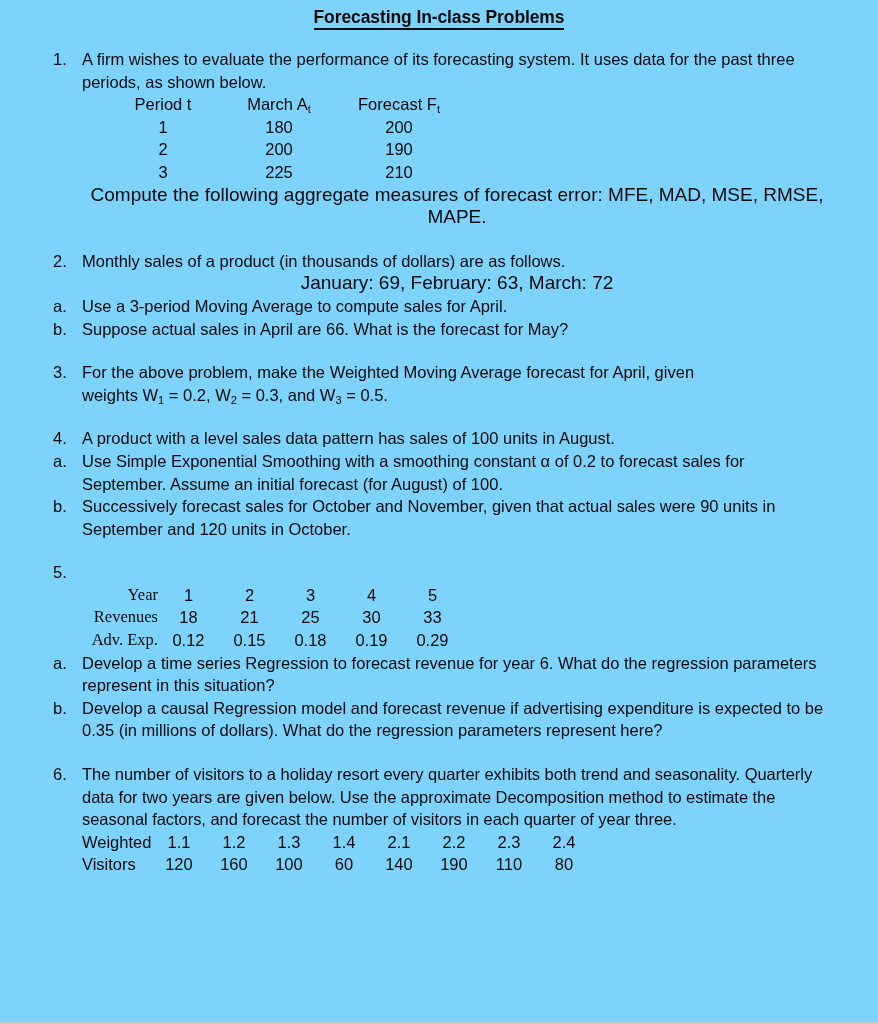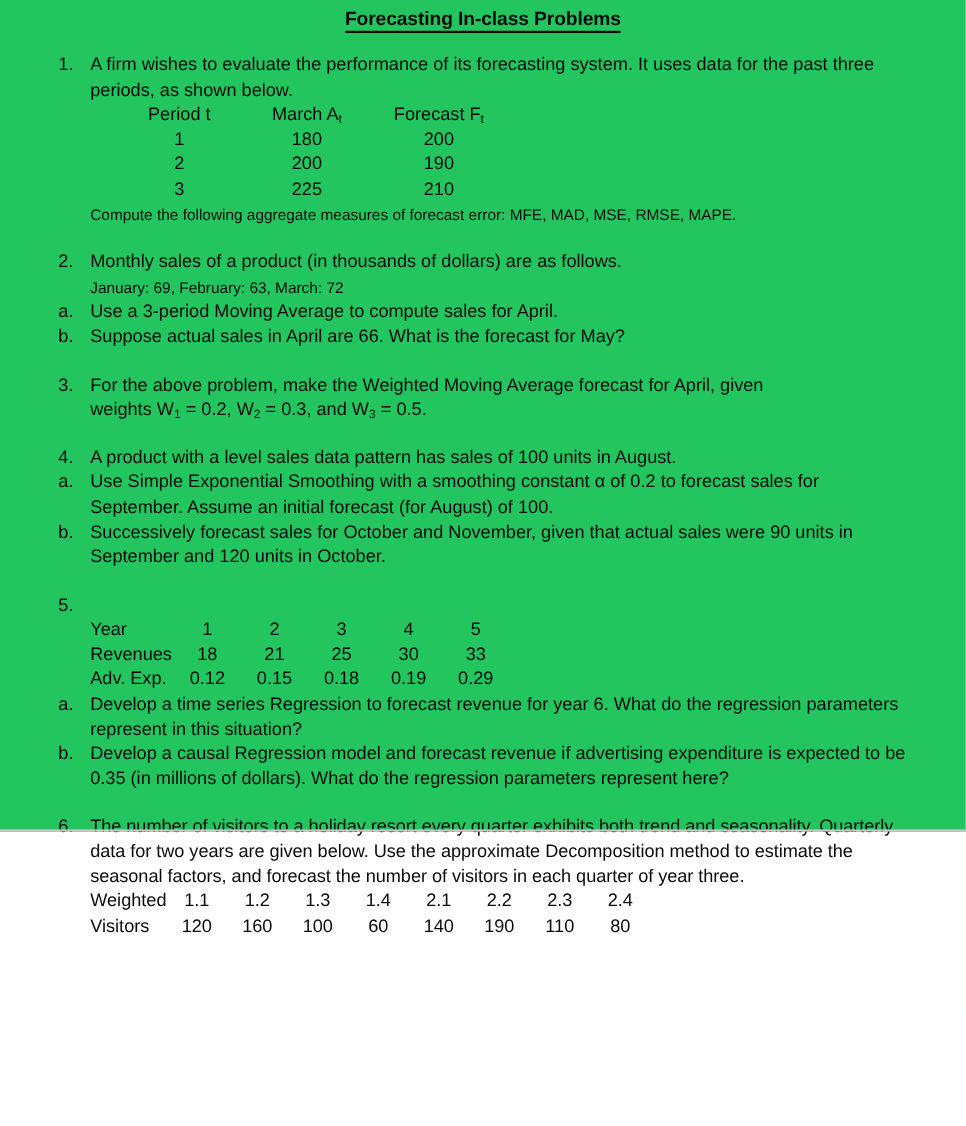--- a/index.html
+++ b/index.html
@@ -12,22 +12,22 @@
     height: 1024px;
     overflow: hidden;
     font-family: "Liberation Sans", sans-serif;
     color: #0a0a0a;
     -webkit-font-smoothing: antialiased;
   }
 
   #page {
     position: relative;
     width: 878px;
-    height: 756px;
-    background: #22c55e;
+    height: 1024px;
+    background: #7dd3fc;
     box-sizing: border-box;
     padding: 0;
   }
 
   
   .doc-title {
     text-align: center;
     font-size: 17.5px;
     font-weight: bold;
     letter-spacing: -0.1px;
@@ -66,22 +66,23 @@
     font-size: 16.5px;
     line-height: 22.6px;
     text-align: left;
   }
   .body.tight { letter-spacing: -0.05px; }
 
   
   .cont {
     padding-left: 82px;
     padding-right: 46px;
-    font-size: 14px;
-    line-height: 22.6px;
+    font-size: 19px;
+    line-height: 22.6px;
+    text-align: center;
   }
 
   sub {
     font-size: 11px;
     line-height: 0;
     vertical-align: baseline;
     position: relative;
     top: 3px;
   }
 
@@ -96,21 +97,21 @@
 
   
   .tbl-p1 { margin-left: 108px; }
   .tbl-p1 td { text-align: center; }
   .tbl-p1 td.c0 { width: 110px; }
   .tbl-p1 td.c1 { width: 122px; }
   .tbl-p1 td.c2 { width: 118px; }
 
   
   .tbl-p5 { margin-left: 82px; }
-  .tbl-p5 td.lbl { width: 76px; text-align: left; }
+  .tbl-p5 td.lbl { width: 76px; text-align: right; font-family: Liberation Serif, serif; }
   .tbl-p5 td.val { width: 61px; text-align: center; }
 
   
   .tbl-p6 { margin-left: 82px; }
   .tbl-p6 td.lbl { width: 68px; text-align: left; }
   .tbl-p6 td.val { width: 55px; text-align: center; }
 
   .bottom-rule {
     position: absolute;
     left: 0;

